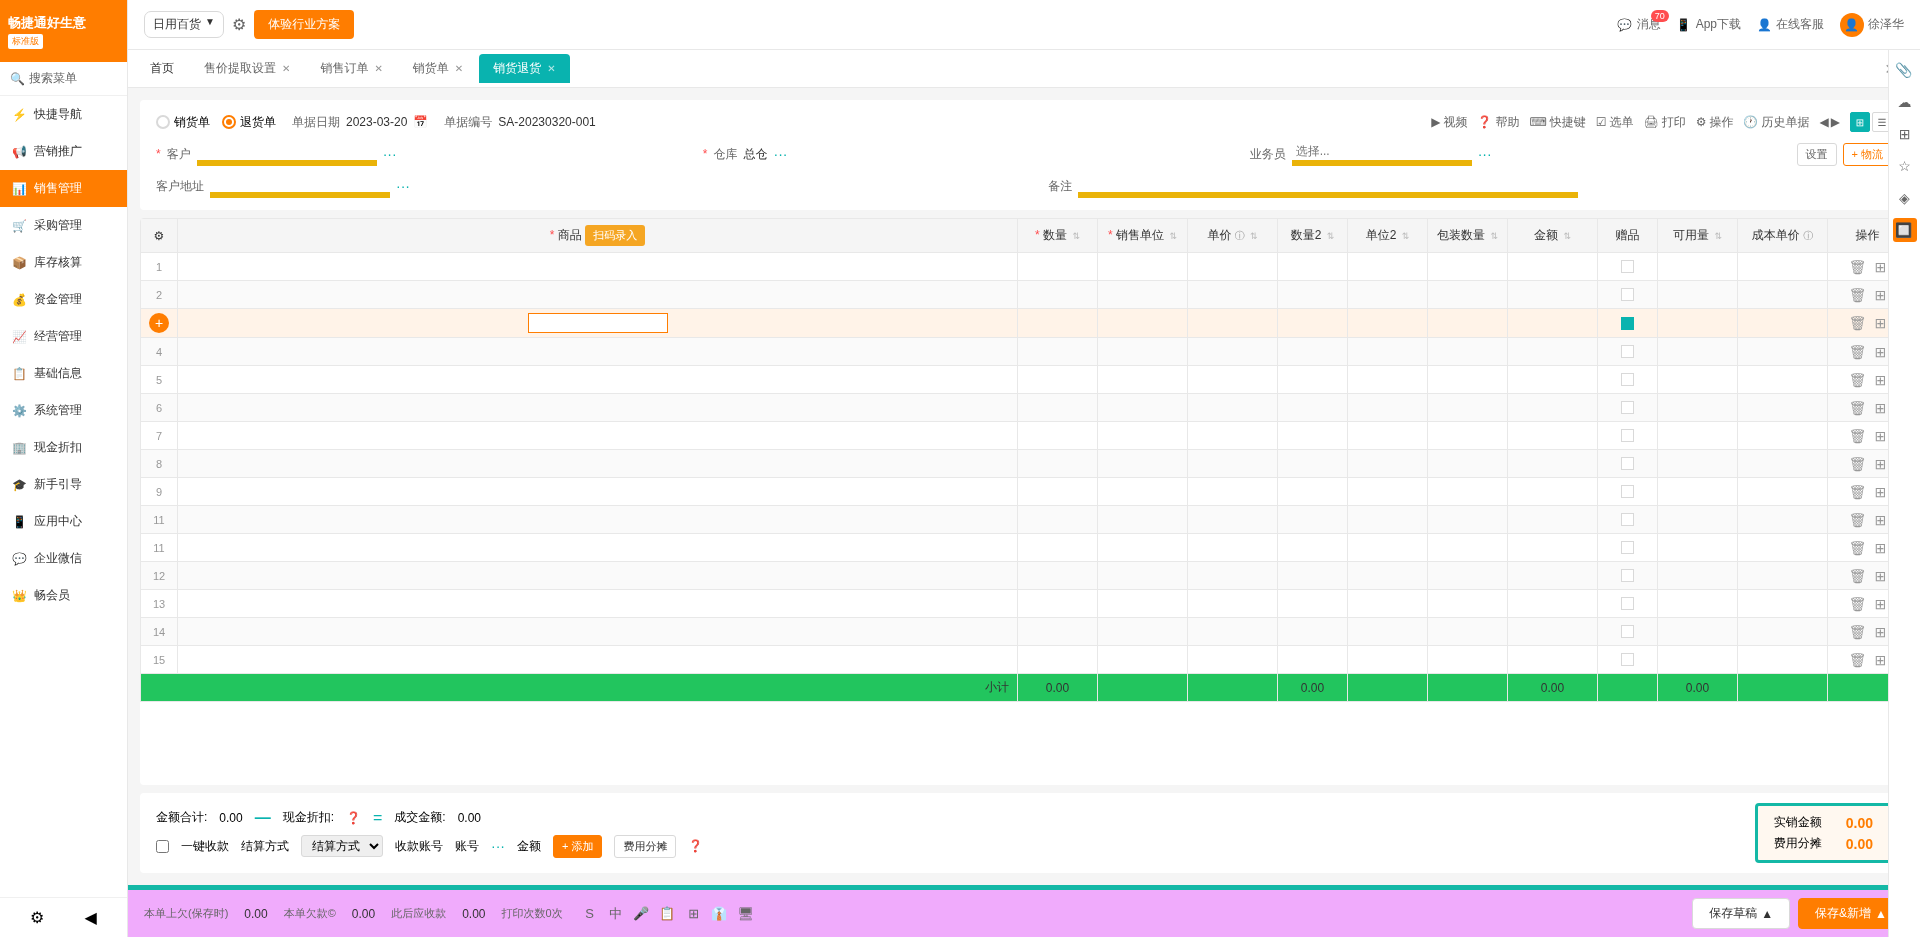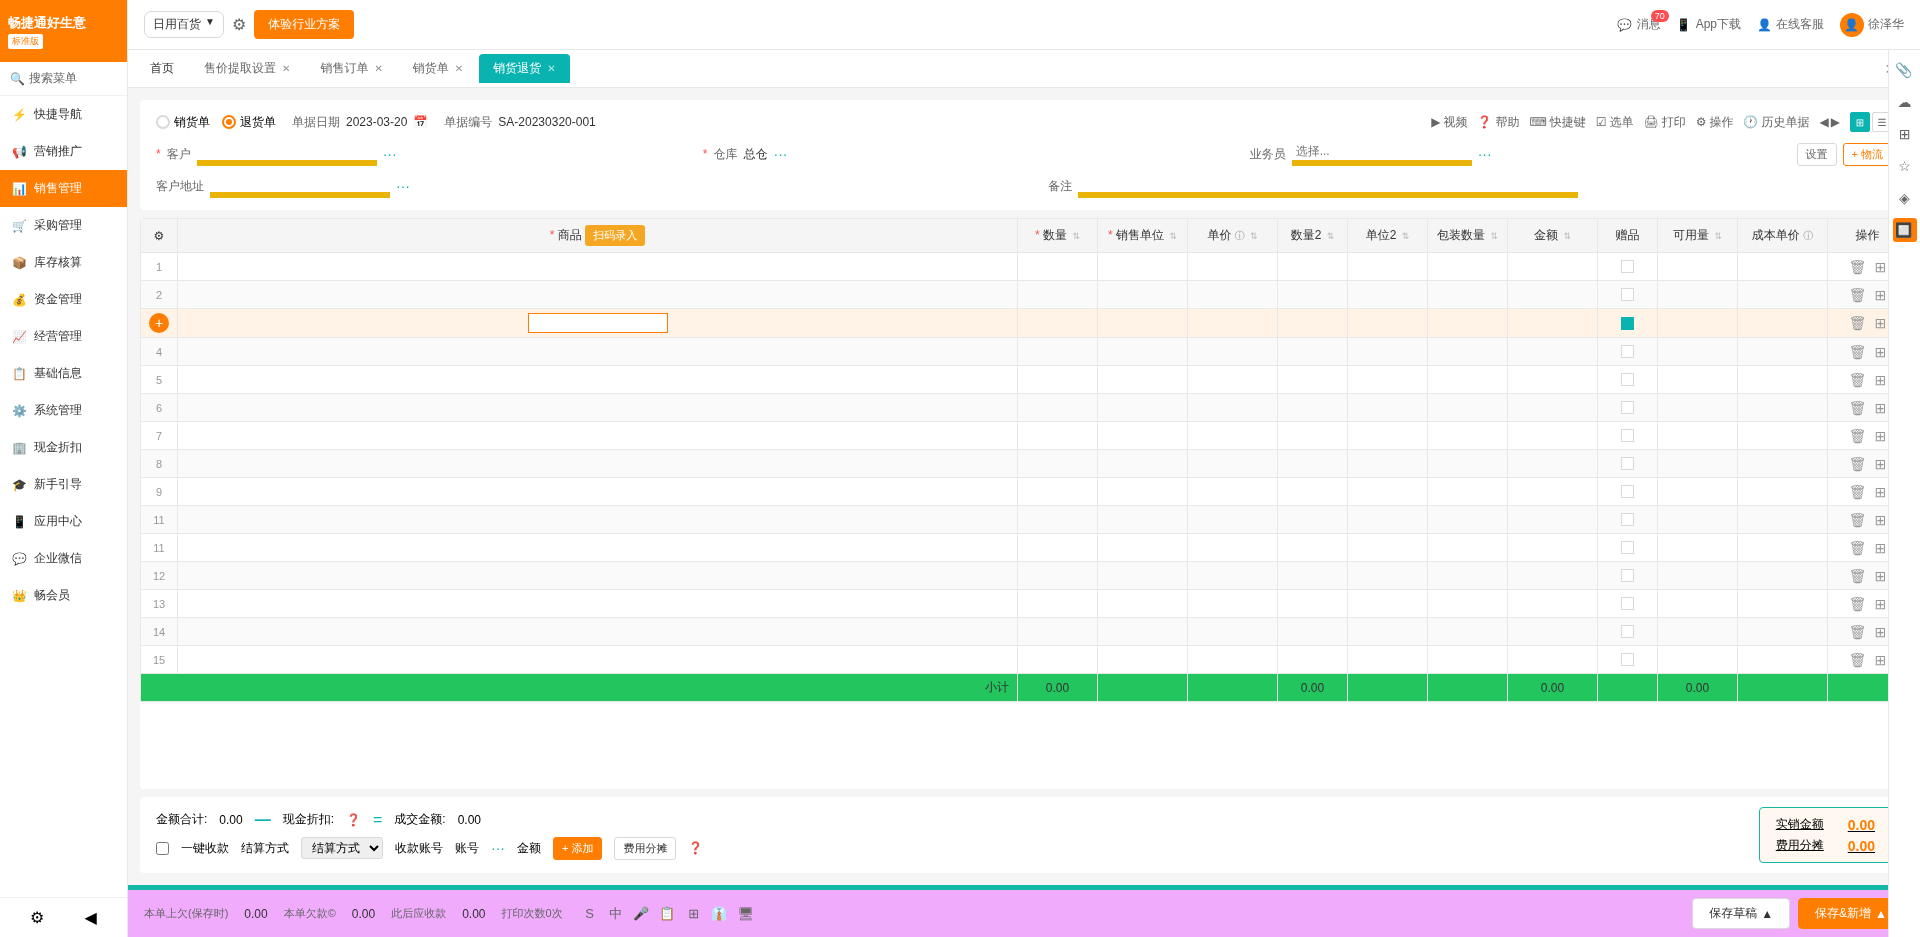--- a/index.html
+++ b/index.html
@@ -79,21 +79,21 @@
     .subtotal-row td { background: #22c55e; font-weight: normal; }
     
     
     .footer-area { background: #fff; border-radius: 4px; padding: 10px 16px; }
     .footer-row1 { display: flex; align-items: center; gap: 12px; margin-bottom: 8px; }
     .footer-row2 { display: flex; align-items: center; gap: 12px; }
     .footer-dash { color: #09b3af; font-size: 16px; font-weight: bold; }
     .footer-eq { color: #09b3af; font-size: 16px; }
     .footer-btn { background: #fff; border: 1px solid #d9d9d9; border-radius: 3px; padding: 3px 8px; cursor: pointer; font-size: 11px; color: #333; }
     .footer-btn.orange { background: #ff7d00; color: #fff; border-color: #ff7d00; }
-    .footer-right { margin-left: auto; background: #fff8f0; border: 1px solid #14b8a6; border-radius: 4px; padding: 8px 16px; text-align: right; text-decoration: underline; }
+    .footer-right { margin-left: auto; background: #fff8f0; border: 3px solid #14b8a6; border-radius: 4px; padding: 8px 16px; text-align: right; }
     .footer-right-row { display: flex; justify-content: space-between; gap: 24px; align-items: center; }
     .footer-amount { color: #ff7d00; font-size: 14px; font-weight: bold; }
     
     
     .bottom-bar { background: #f0abfc; border-top: 5px solid #14b8a6; padding: 8px 16px; display: flex; align-items: center; gap: 16px; }
     .bottom-bar-text { color: #666; font-size: 11px; }
     .bottom-bar-value { color: #333; }
     .bottom-bar-right { margin-left: auto; display: flex; gap: 8px; align-items: center; }
     .save-draft-btn { background: #fff; border: 1px solid #d9d9d9; border-radius: 4px; padding: 6px 16px; cursor: pointer; color: #333; display: flex; align-items: center; gap: 4px; }
     .save-new-btn { background: #ff7d00; color: #fff; border: 1px solid #ff7d00; border-radius: 4px; padding: 6px 16px; cursor: pointer; display: flex; align-items: center; gap: 4px; }

